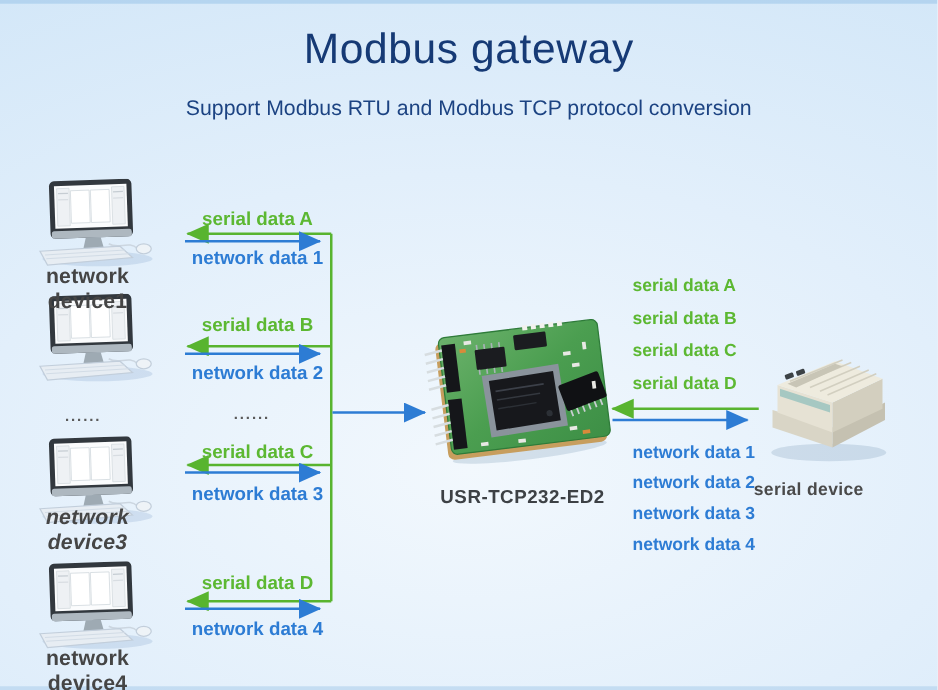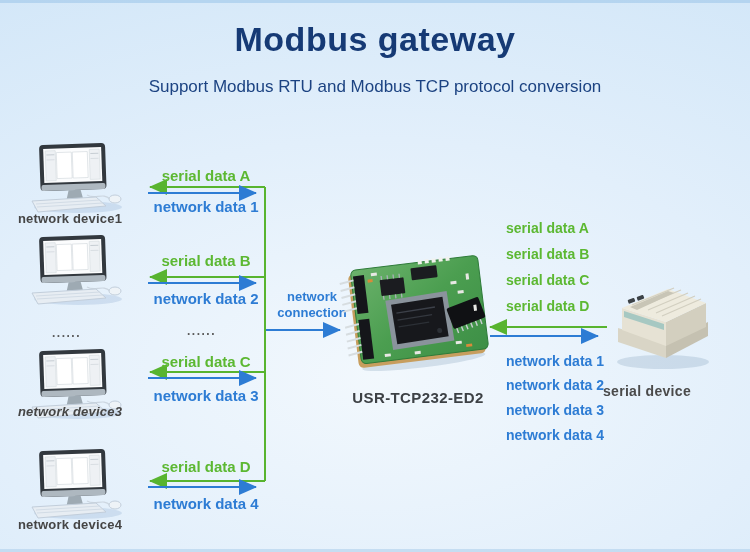--- a/index.html
+++ b/index.html
@@ -12,21 +12,21 @@
     font-family:"Liberation Sans", sans-serif;
     background:
       radial-gradient(ellipse 120% 95% at 50% 68%, #f2f8fd 0%, #e2effb 45%, #cde4f7 100%);
   }
   .edge-top    { position:absolute; left:0; top:0;    width:100%; height:3px; background:#a9cdec; opacity:.75; }
   .edge-bottom { position:absolute; left:0; bottom:0; width:100%; height:3px; background:#b6d4ee; opacity:.7; }
 
   .title {
     position:absolute; top:20px; left:0; width:100%;
     text-align:center;
-    font-size:34px; font-weight:bold;
+    font-size:34px; font-weight:normal;
     color:#163a75; letter-spacing:.5px;
   }
   .subtitle {
     position:absolute; left:0; width:100%;
     text-align:center;
     font-size:17px; font-weight:400;
     color:#1c4382;
   }
   .sub1 { top:77px; }
   .sub2 { top:102px; }
@@ -35,21 +35,21 @@
 
   .device-icon { position:absolute; width:112px; height:74px; }
   .dev1 { left:24px; top:143px; }
   .dev2 { left:24px; top:235px; }
   .dev3 { left:24px; top:349px; }
   .dev4 { left:24px; top:449px; }
 
   .device-label {
     position:absolute; left:6px; width:128px;
     text-align:center;
-    font-size:13px; font-weight:bold; color:#454545;
+    font-size:17px; font-weight:bold; color:#454545;
     letter-spacing:.2px;
   }
   .dlab1 { top:211px; } .dlab2 { top:299px; } .dlab3 { top:404px;font-style:italic; } .dlab4 { top:517px; }
 
   .dots {
     position:absolute;
     font-size:12px; font-weight:bold; color:#5a5a5a;
     letter-spacing:1.5px;
   }
   .dots-left { left:52px; top:326px; }
@@ -186,24 +186,20 @@
 
   <div class="link-label green-text sA">serial data A</div>
   <div class="link-label blue-text n1">network data 1</div>
   <div class="link-label green-text sB">serial data B</div>
   <div class="link-label blue-text n2">network data 2</div>
   <div class="link-label green-text sC">serial data C</div>
   <div class="link-label blue-text n3">network data 3</div>
   <div class="link-label green-text sD">serial data D</div>
   <div class="link-label blue-text n4">network data 4</div>
 
-  <div class="net-conn">
-    <div>network</div>
-    <div>connection</div>
-  </div>
 
   <svg class="module-icon" viewBox="0 0 160 120">
     <defs>
       <linearGradient id="pcbGrad" x1="0" y1="0" x2="1" y2="1">
         <stop offset="0" stop-color="#6cb26c"></stop>
         <stop offset="0.5" stop-color="#4b9e50"></stop>
         <stop offset="1" stop-color="#3d8f46"></stop>
       </linearGradient>
     </defs>
     <g transform="rotate(-7 80 60)">

